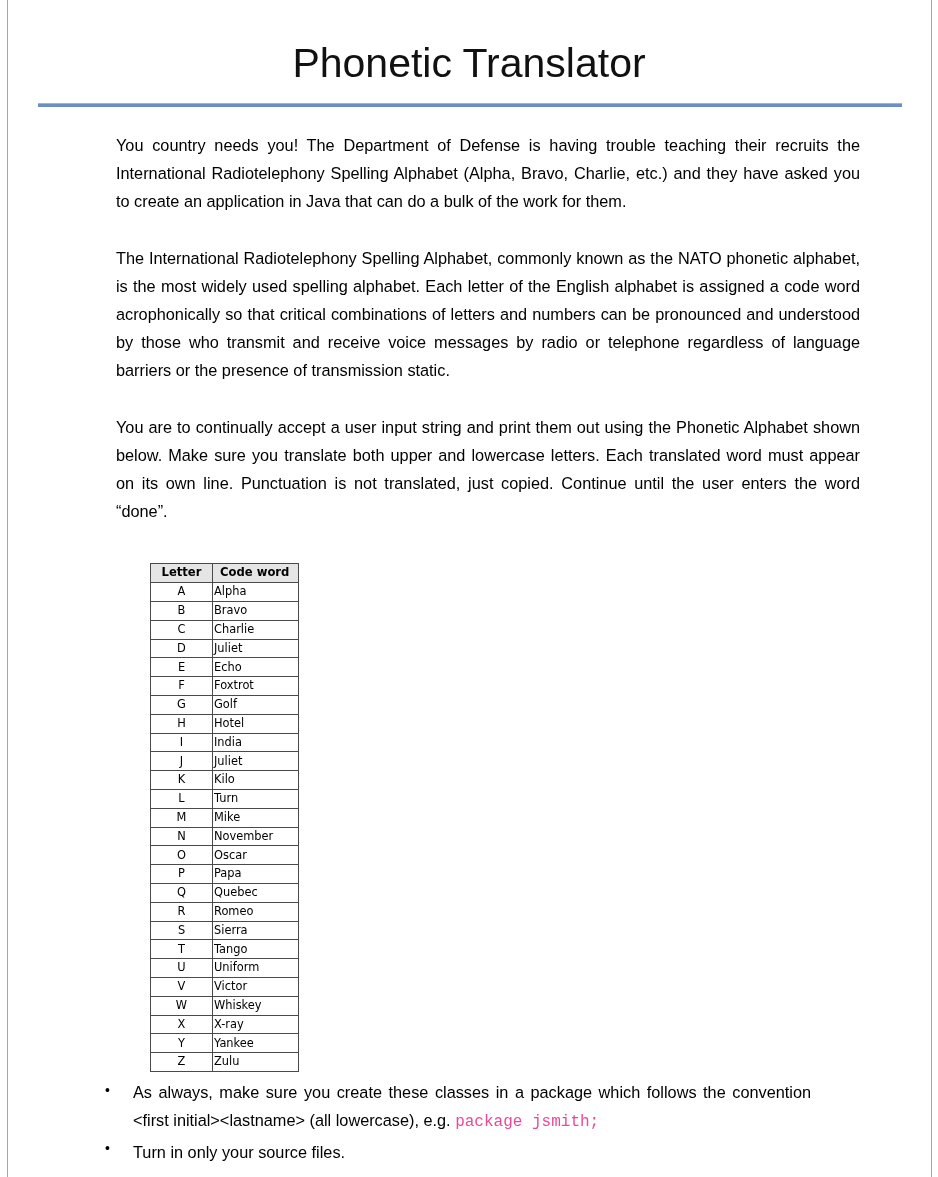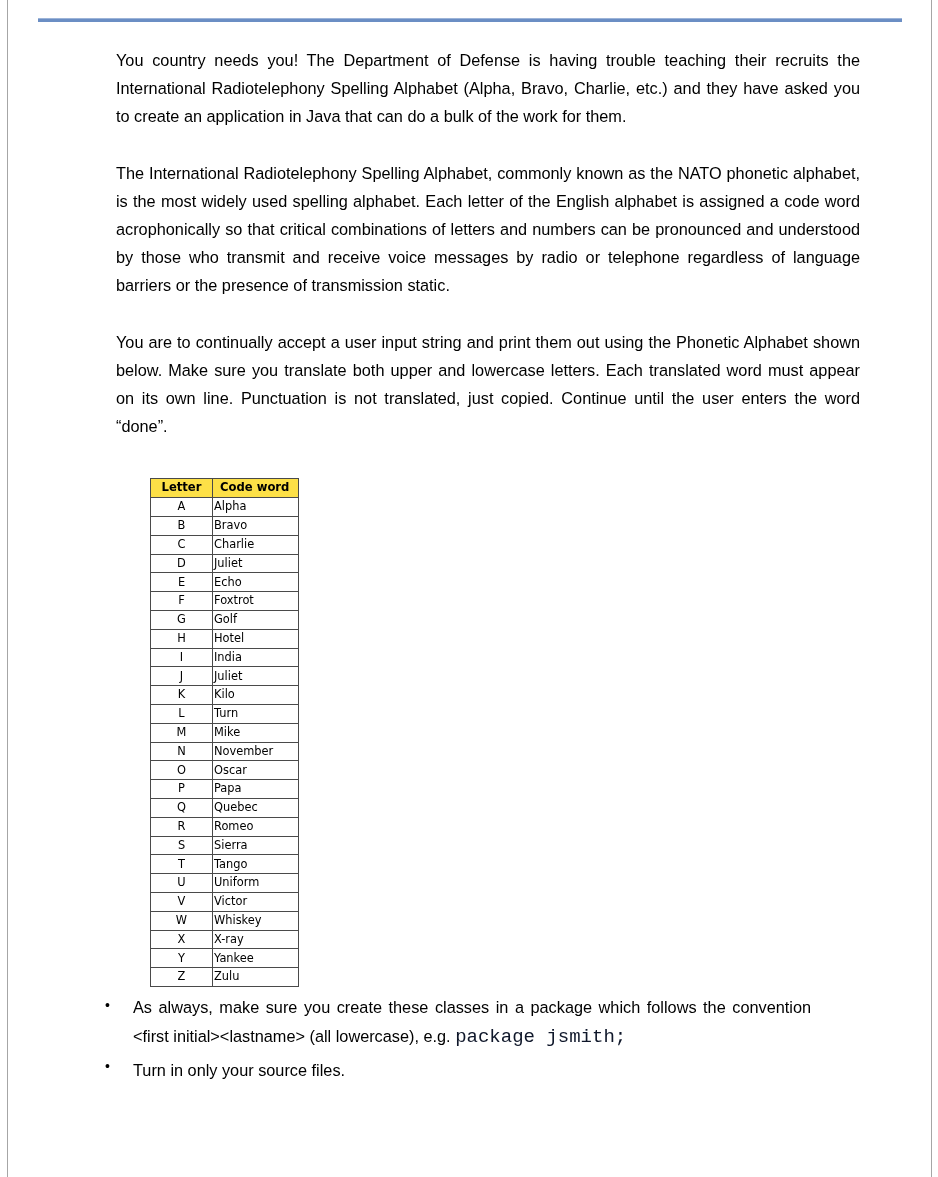--- a/index.html
+++ b/index.html
@@ -96,21 +96,21 @@
   table.phonetic th,
   table.phonetic td {
     border: 1px solid #4a4a4a;
     font-size: 11.4px;
     line-height: 1;
     height: 17.8px;
     padding: 0 0 0 0;
     font-family: "DejaVu Sans", sans-serif;
   }
   table.phonetic th {
-    background: #fde047;
+    background: #e5e5e5;
     font-weight: bold;
     font-size: 11.6px;
     height: 18px;
   }
   table.phonetic col.c-letter { width: 62px; }
   table.phonetic col.c-code   { width: 86px; }
 
   table.phonetic th.h-letter { text-align: center; }
   table.phonetic th.h-code   { text-align: left; padding-left: 7px; }
   table.phonetic td.d-letter { text-align: center; }
@@ -137,34 +137,35 @@
     left: 105px;
     top: 0;
     font-size: 14px;
     line-height: 1.72;
   }
   ul.notes > li.just { text-align: justify; padding-right: 65px; }
   ul.notes > li.just .bullet { text-align: left; }
 
   .code {
     font-family: "Liberation Mono", "DejaVu Sans Mono", monospace;
-    font-size: 19px;
-    color: #0f172a;
+    font-size: 16px;
+    color: #ec4899;
   }
 </style>
 </head>
 <body>
 
 <div id="page">
 
   <div class="page-edge left"></div>
   <div class="page-edge right"></div>
 
   <div class="content">
 
+    <h1 class="doc-title">Phonetic Translator</h1>
 
     <div class="title-rule"></div>
 
 
     <p class="para first">You country needs you! The Department of Defense is having trouble teaching their recruits the International Radiotelephony Spelling Alphabet (Alpha, Bravo, Charlie, etc.) and they have asked you to create an application in Java that can do a bulk of the work for them.</p>
 
     <p class="para">The International Radiotelephony Spelling Alphabet, commonly known as the NATO phonetic alphabet, is the most widely used spelling alphabet. Each letter of the English alphabet is assigned a code word acrophonically so that critical combinations of letters and numbers can be pronounced and understood by those who transmit and receive voice messages by radio or telephone regardless of language barriers or the presence of transmission static.</p>
 
     <p class="para">You are to continually accept a user input string and print them out using the Phonetic Alphabet shown below. Make sure you translate both upper and lowercase letters. Each translated word must appear on its own line. Punctuation is not translated, just copied. Continue until the user enters the word “done”.</p>
 

